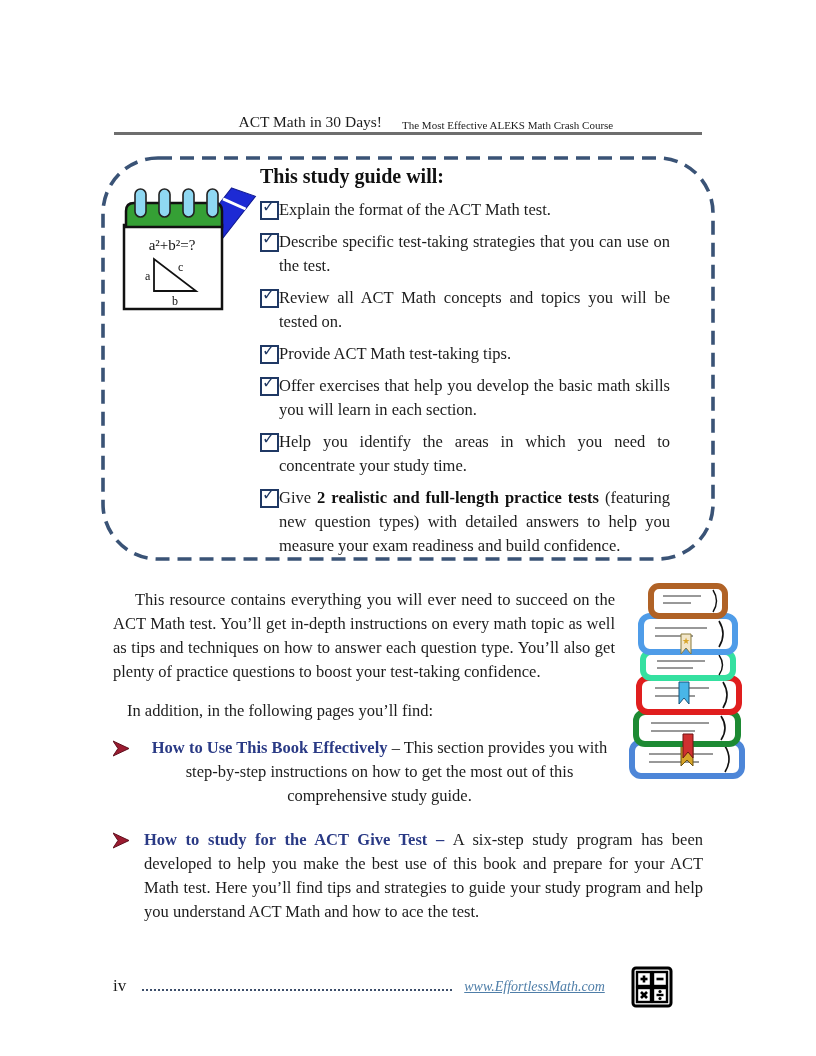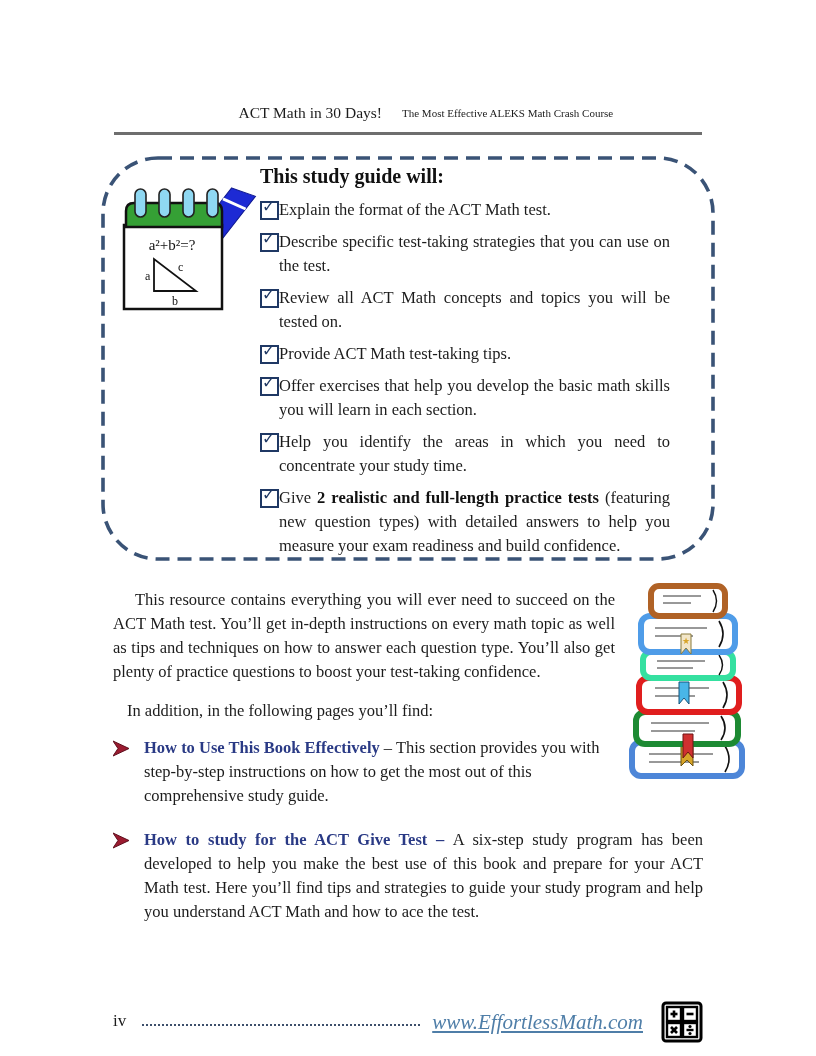--- a/index.html
+++ b/index.html
@@ -1,21 +1,21 @@
 <!DOCTYPE html>
 <html><head>
 <meta charset="utf-8">
 <style>
   html,body{margin:0;padding:0;background:#ffffff;}
   body{width:816px;height:1056px;font-family:"Liberation Serif","DejaVu Serif",serif;color:#1c1c1c;overflow:hidden;}
   .page{position:relative;width:816px;height:1056px;background:#fff;}
 
   
   .header{position:absolute;top:94px;left:114px;width:588px;}
-  .header-row{display:flex;align-items:center;height:37px;}
+  .header-row{display:flex;align-items:flex-end;height:37px;}
   .header-left{width:268px;display:flex;align-items:center;justify-content:flex-end;padding-right:9px;font-size:15.5px;}
   .header-divider{width:2px;background:#7a7a7a;}
   .header-right{flex:1;display:flex;align-items:center;padding-left:9px;font-size:11px;}
   .header-rule{height:3px;background:#6e6e6e;margin-top:1px;}
 
   
   .guide-box{position:absolute;top:155px;left:100px;width:616px;height:407px;}
   .guide-box > svg.box-border{position:absolute;top:0;left:0;}
   .notepad-wrap{position:absolute;top:32px;left:18px;width:150px;height:140px;}
   .box-content{position:absolute;left:160px;top:10px;width:410px;}
@@ -27,29 +27,29 @@
   .check-text{flex:1;font-size:16.5px;line-height:24px;text-align:justify;}
   .check-text b{font-weight:bold;color:#111;}
 
   
   .body-text{position:absolute;top:588px;left:113px;width:590px;font-size:16.5px;line-height:24px;}
   .books-wrap{float:right;width:116px;height:198px;margin:-6px -42px 14px 14px;}
   .para{margin:0 0 15px 0;text-indent:22px;text-align:justify;}
   .intro{margin:0 0 13px 0;text-indent:14px;}
   .bullet{display:flex;gap:11px;margin-bottom:20px;}
   .bullet-arrow{flex:0 0 20px;padding-top:4px;}
-  .bullet-body{flex:1;}
+  .bullet-body{flex:1;text-align:center;}
   .bullet-body.justify{text-align:justify;}
   .bullet-title{font-weight:bold;color:#2a3a85;}
 
   
-  .footer{position:absolute;top:1001px;left:113px;width:590px;display:flex;align-items:center;}
+  .footer{position:absolute;top:966px;left:113px;width:590px;display:flex;align-items:center;}
   .footer-page{font-size:17px;padding-bottom:2px;}
   .footer-dots{flex:1;border-bottom:2.5px dotted #3d4f6b;height:14px;margin:0 12px 8px 16px;max-width:310px;}
-  .footer-link{font-size:21px;font-style:italic;color:#4f7ea8;text-decoration:underline;white-space:nowrap;margin-right:18px;}
+  .footer-link{font-size:14px;font-style:italic;color:#4f7ea8;text-decoration:underline;white-space:nowrap;margin-right:26px;}
   .footer-logo{width:42px;height:42px;}
 </style>
 </head>
 <body>
 
 <div class="page">
 
   <div class="header">
     <div class="header-row">
       <div class="header-left">ACT Math in 30 Days!</div>

